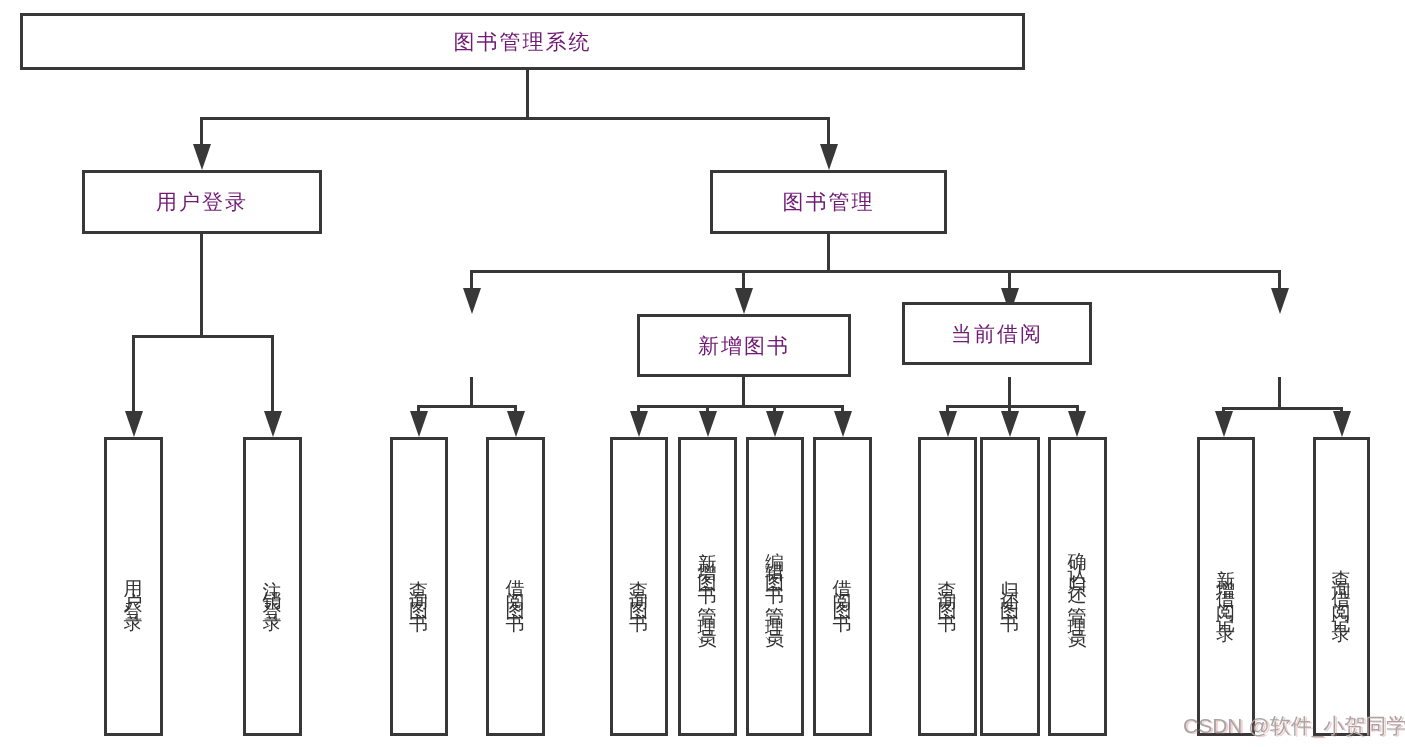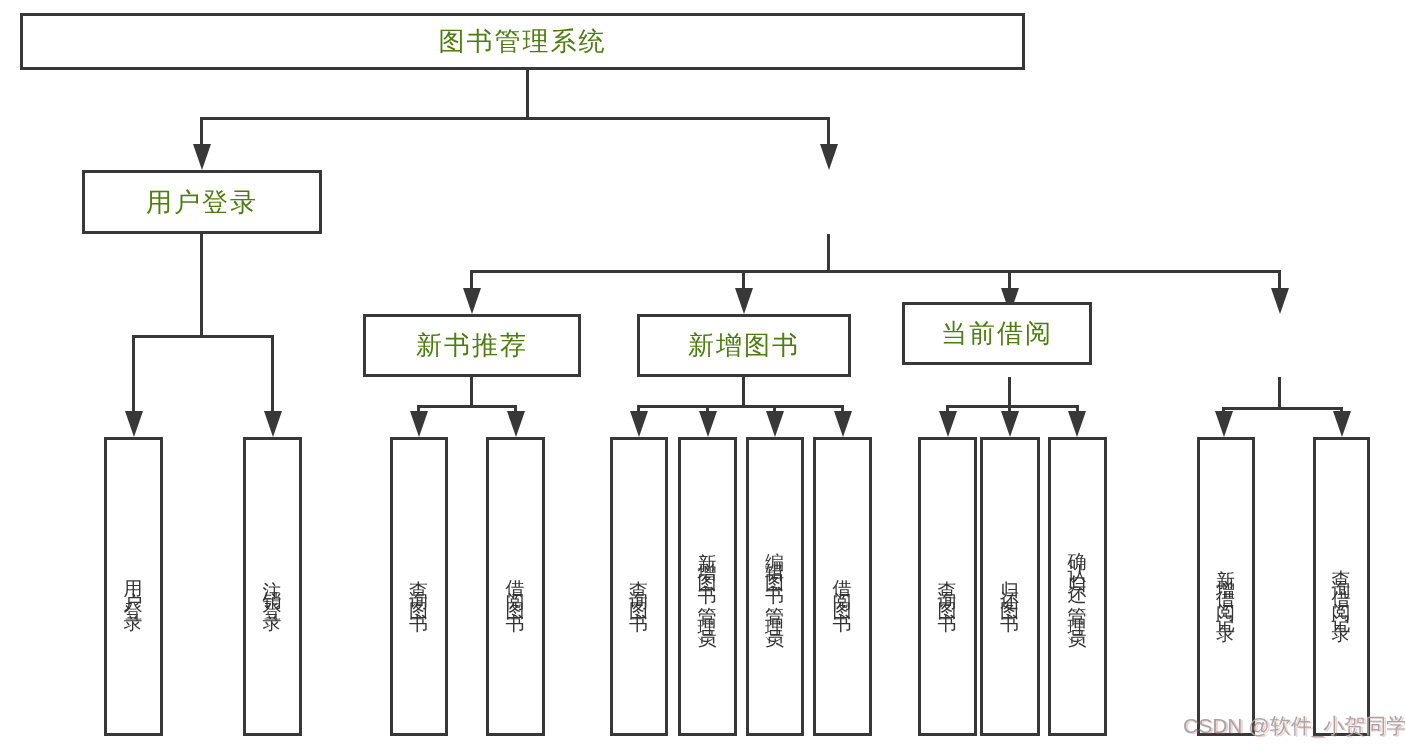--- a/index.html
+++ b/index.html
@@ -5,21 +5,21 @@
   html,body{margin:0;padding:0;background:#ffffff;}
   .canvas{
     position:relative;width:1405px;height:747px;background:#ffffff;overflow:hidden;
     font-family:"Liberation Sans", sans-serif;color:#333333;
   }
   .node{
     position:absolute;box-sizing:border-box;border:3px solid #383838;background:#ffffff;
     display:flex;align-items:center;justify-content:center;
   }
   .node .lbl{
-    font-size:26px;letter-spacing:2px;color:#4d7c0f;white-space:nowrap;
+    font-size:21px;letter-spacing:2px;color:#701a75;white-space:nowrap;
   }
   .leaf{
     position:absolute;box-sizing:border-box;border:3px solid #383838;background:#ffffff;
     top:437px;height:299px;display:flex;align-items:center;justify-content:center;
   }
   .leaf .vlbl{
     writing-mode:vertical-rl;text-orientation:mixed;
     font-size:19px;letter-spacing:11px;color:#333333;line-height:1;
   }
   .vl{position:absolute;width:3px;background:#383838;}
@@ -46,42 +46,42 @@
   <div class="vl" style="left:526px;top:70px;height:47px"></div>
   <div class="hl" style="left:200px;top:117px;width:630px"></div>
   <div class="vl" style="left:200px;top:117px;height:31px"></div>
   <div class="arw" style="left:193px;top:144px"></div>
   <div class="vl" style="left:827px;top:117px;height:31px"></div>
   <div class="arw" style="left:820px;top:144px"></div>
 
   <div class="node" style="left:82px;top:170px;width:240px;height:64px">
     <span class="lbl">用户登录</span>
   </div>
+  <div class="node" style="left:710px;top:170px;width:237px;height:64px">
+    <span class="lbl">图书管理</span>
+  </div>
 
   <div class="vl" style="left:200px;top:234px;height:101px"></div>
   <div class="hl" style="left:132px;top:335px;width:142px"></div>
   <div class="vl" style="left:132px;top:335px;height:78px"></div>
   <div class="arw" style="left:125px;top:411px"></div>
   <div class="vl" style="left:271px;top:335px;height:78px"></div>
   <div class="arw" style="left:264px;top:411px"></div>
 
   <div class="vl" style="left:827px;top:234px;height:36px"></div>
   <div class="hl" style="left:470px;top:270px;width:811px"></div>
   <div class="vl" style="left:470px;top:270px;height:20px"></div>
   <div class="arw" style="left:463px;top:288px"></div>
   <div class="vl" style="left:742px;top:270px;height:20px"></div>
   <div class="arw" style="left:735px;top:288px"></div>
   <div class="vl" style="left:1008px;top:270px;height:20px"></div>
   <div class="arw" style="left:1001px;top:288px"></div>
   <div class="vl" style="left:1278px;top:270px;height:20px"></div>
   <div class="arw" style="left:1271px;top:288px"></div>
 
-  <div class="node" style="left:363px;top:314px;width:218px;height:63px">
-    <span class="lbl">新书推荐</span>
-  </div>
   <div class="node" style="left:637px;top:314px;width:214px;height:63px">
     <span class="lbl">新增图书</span>
   </div>
   <div class="node" style="left:902px;top:302px;width:190px;height:63px">
     <span class="lbl">当前借阅</span>
   </div>
 
   <div class="vl" style="left:470px;top:377px;height:28px"></div>
   <div class="hl" style="left:417px;top:405px;width:100px"></div>
   <div class="vl" style="left:417px;top:405px;height:9px"></div>

